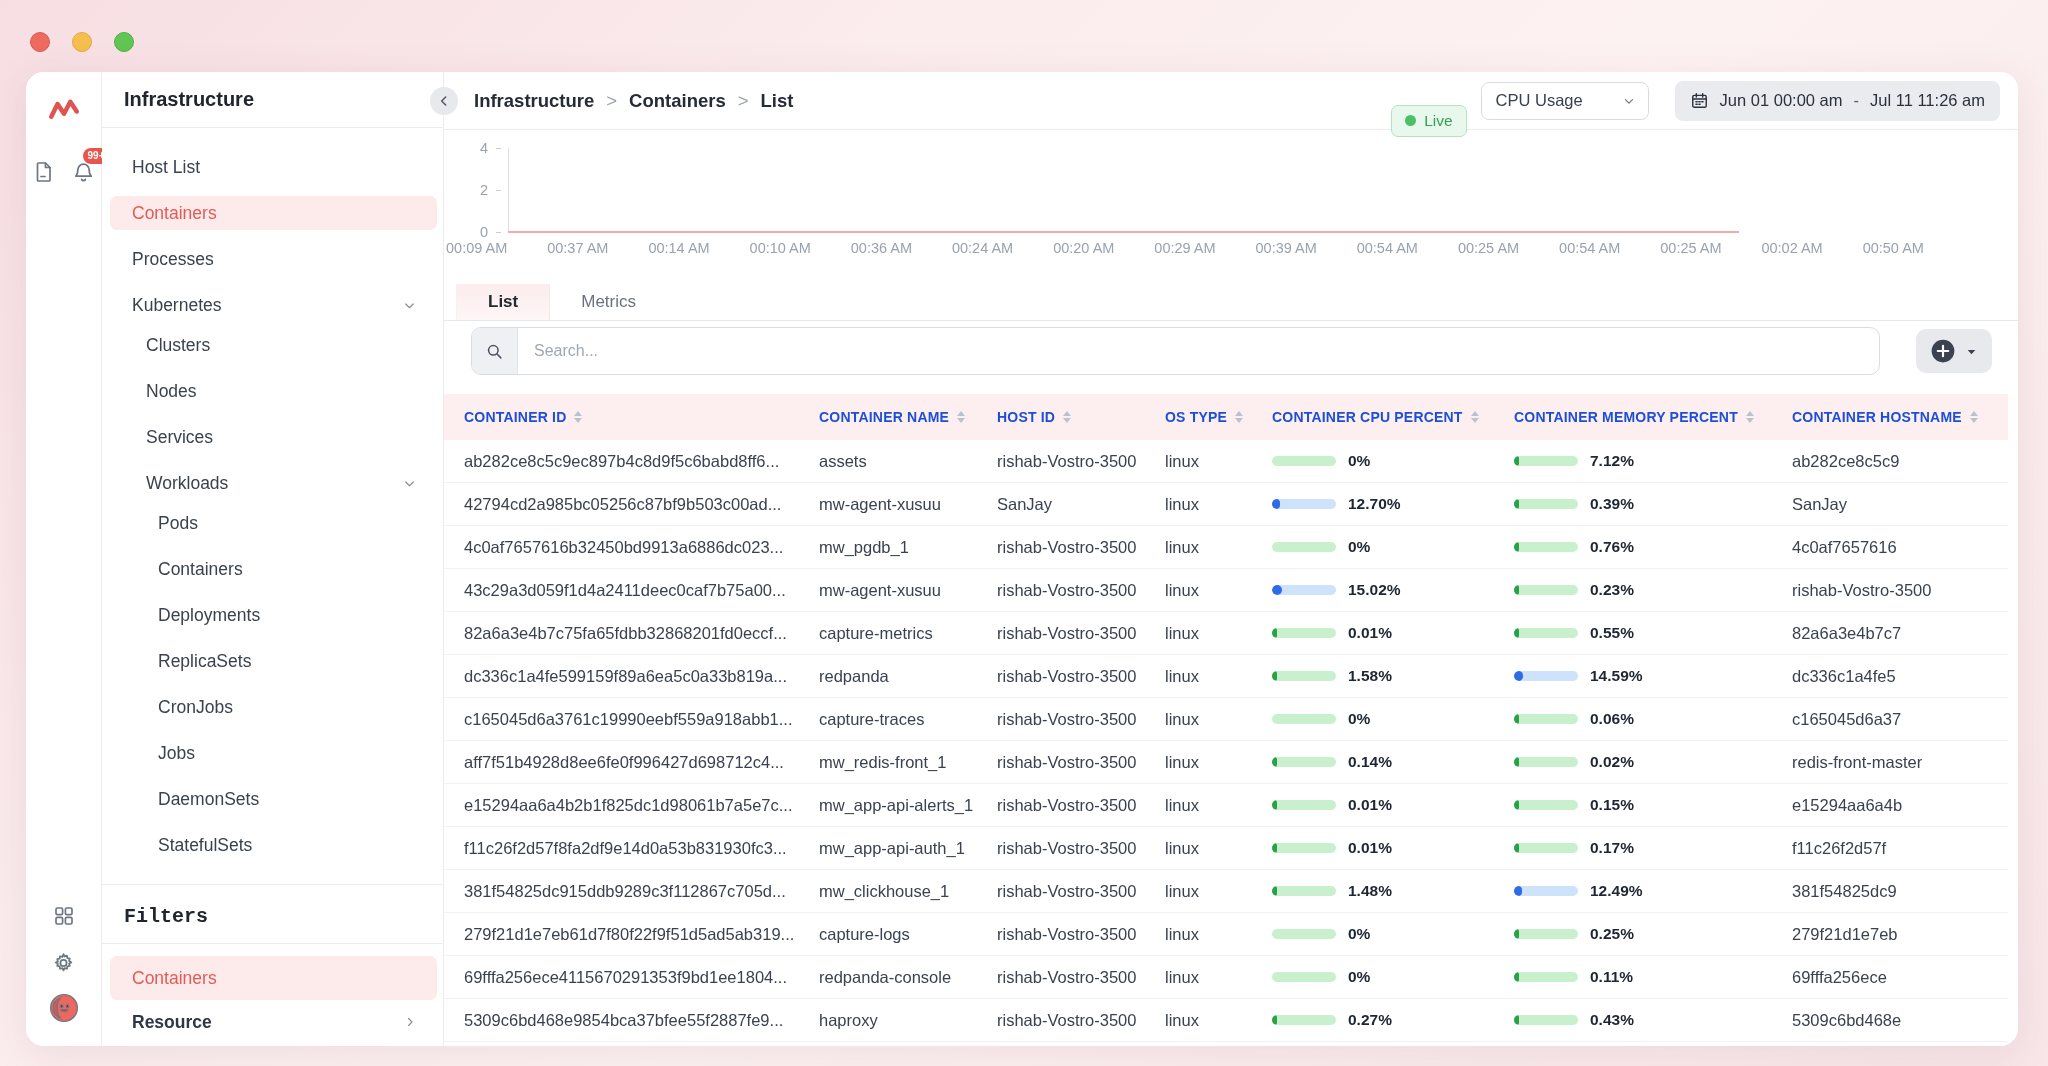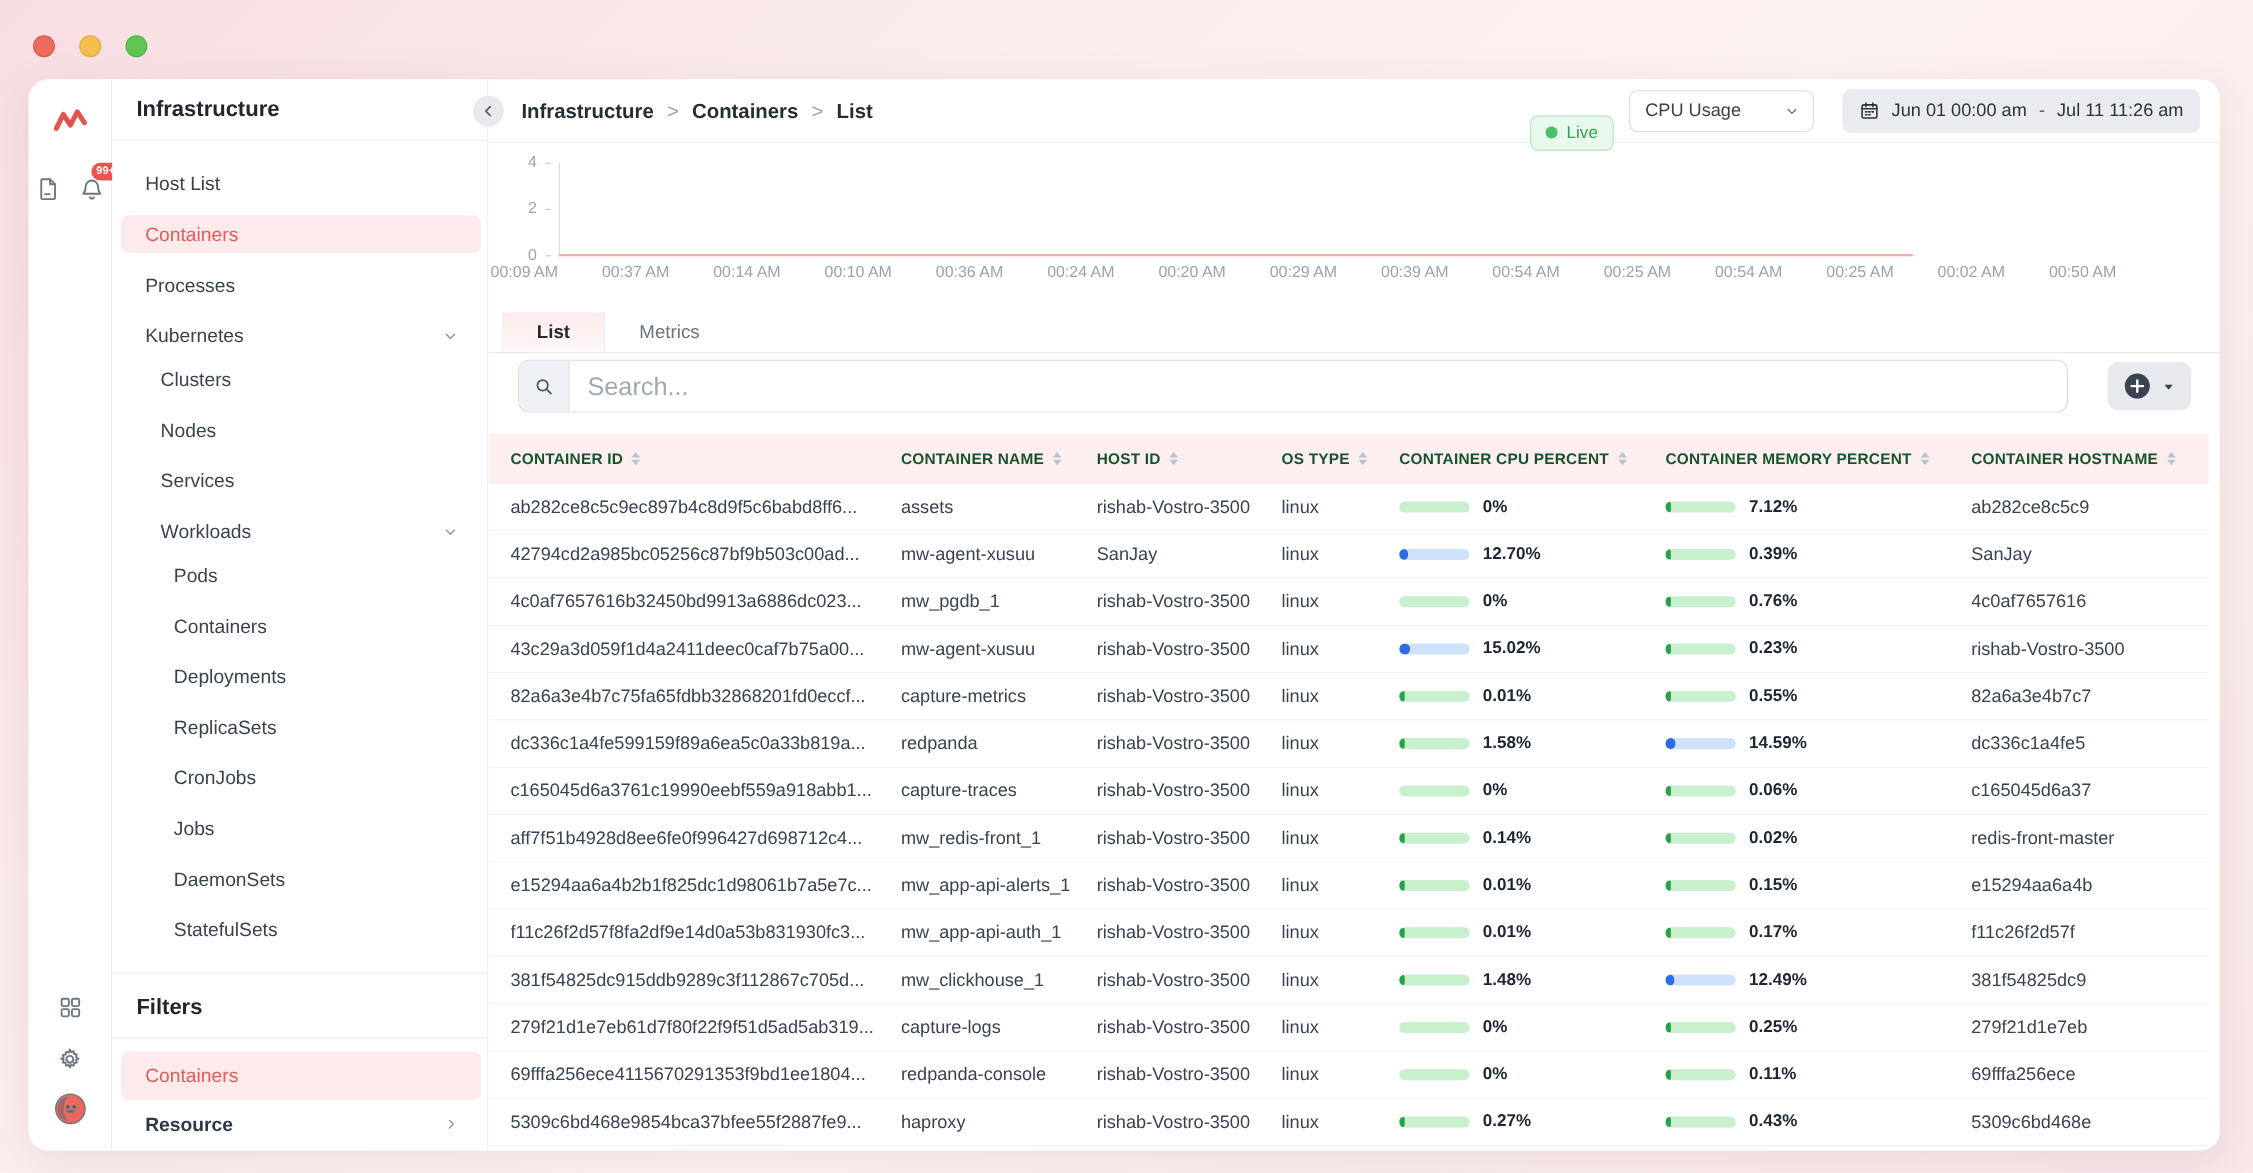--- a/index.html
+++ b/index.html
@@ -41,21 +41,21 @@
   .sb-item { height:34px; display:flex; align-items:center; justify-content:space-between;
     font-size:17.5px; color:#3a424e; padding-left:22px; padding-right:20px; margin:12px 6px 0 8px;
     border-radius:7px; cursor:pointer; }
   .sb-item.lvl1 { padding-left:36px; }
   .sb-item.lvl2 { padding-left:48px; }
   .sb-item.gap { margin-top:6px; }
   .sb-item.active { background:#fdeaea; color:#e25c57; }
   .sb-item .chev { color:#8a919c; display:flex; }
   .sb-div { height:1px; background:#ececec; margin-top:22px; }
   .sb-section { height:34px; display:flex; align-items:center; padding-left:22px; margin-top:14px;
-    font-size:20px; font-weight:600; color:#21262e; }
+    font-size:20px; font-weight:600; color:#21262e;font-family:Liberation Mono, monospace; }
   .sb-filters { padding-top:12px; }
   .f-item { height:44px; display:flex; align-items:center; justify-content:space-between;
     font-size:17.5px; color:#2f3744; padding-left:22px; padding-right:20px; margin:0 6px 0 8px;
     border-radius:7px; cursor:pointer; font-weight:600; }
   .f-item.active { background:#fdeaea; color:#e25c57; font-weight:400; }
   .f-item .chev { color:#8a919c; display:flex; }
 
   
   .main { position:absolute; left:418px; right:0; top:0; bottom:0; background:#fff; }
   .main-header { position:relative; height:58px; border-bottom:1px solid #ececec;
@@ -90,32 +90,32 @@
     display:flex; padding-left:12px; }
   .tab { display:flex; align-items:center; padding:0 31px; font-size:17px; color:#6a7280; cursor:pointer; }
   .tab.active { background:linear-gradient(#fceced,#fef6f7); color:#23292f; font-weight:700;
     border-right:1px solid #ececec; border-left:1px solid #f3f3f3; }
 
   
   .searchrow { position:absolute; top:255px; left:27px; right:26px; height:48px; display:flex; align-items:center; }
   .search { flex:1; height:48px; border:1.5px solid #d9dde3; border-radius:10px; display:flex; overflow:hidden; background:#fff; }
   .search-prefix { width:46px; background:#eef0f3; border-right:1px solid #e2e5e9;
     display:flex; align-items:center; justify-content:center; color:#4b5563; }
-  .search input { flex:1; border:none; outline:none; font-size:23px; padding:0 16px;
+  .search input { flex:1; border:none; outline:none; font-size:16px; padding:0 16px;
     font-family:"Liberation Sans", sans-serif; color:#15803d; background:transparent; }
   .search input::placeholder { color:#a0a7b1; }
   .add-btn { margin-left:36px; width:76px; height:44px; background:#e7e9ed; border-radius:10px;
     display:flex; align-items:center; justify-content:center; gap:9px; cursor:pointer; color:#353d4a; }
 
   
   .table { position:absolute; top:322px; left:0; right:10px; bottom:0; overflow:hidden; }
   .thead, .trow { display:grid; grid-template-columns:355px 178px 168px 107px 242px 278px 1fr;
     align-items:center; padding-left:20px; }
   .thead { height:46px; background:#fdeff0; }
-  .th { display:flex; align-items:center; font-size:14px; font-weight:700; color:#14532d; letter-spacing:.2px;
+  .th { display:flex; align-items:center; font-size:14px; font-weight:700; color:#1d4ed8; letter-spacing:.2px;
     white-space:nowrap; cursor:pointer; }
   .sort { display:inline-flex; flex-direction:column; gap:2px; margin-left:8px; }
   .sort i { display:block; width:0; height:0; border-left:4px solid transparent; border-right:4px solid transparent; }
   .sort .up { border-bottom:5px solid #bcc2cb; }
   .sort .dn { border-top:5px solid #bcc2cb; }
   .trow { height:43px; border-bottom:1px solid #f0f1f3; font-size:16.5px; color:#3a4250; background:#fff; }
   .cell { white-space:nowrap; overflow:hidden; text-overflow:ellipsis; padding-right:14px; }
   .pctcell { display:flex; align-items:center; gap:12px; }
   .bar { position:relative; width:64px; height:10px; border-radius:5px; overflow:hidden; flex:none; }
   .bar.green { background:#c9f0cd; }

